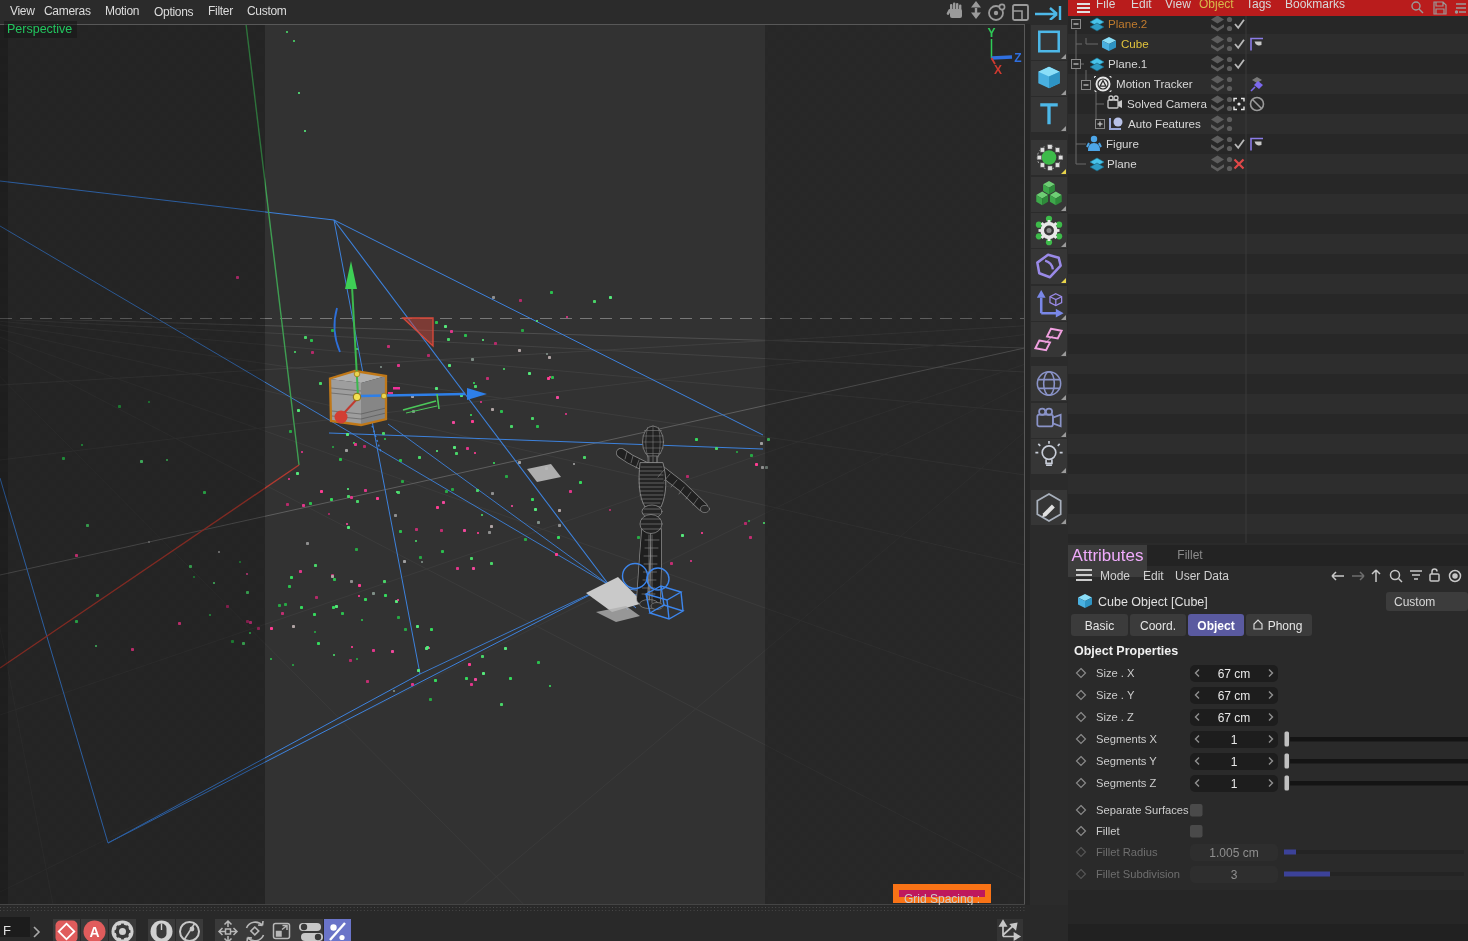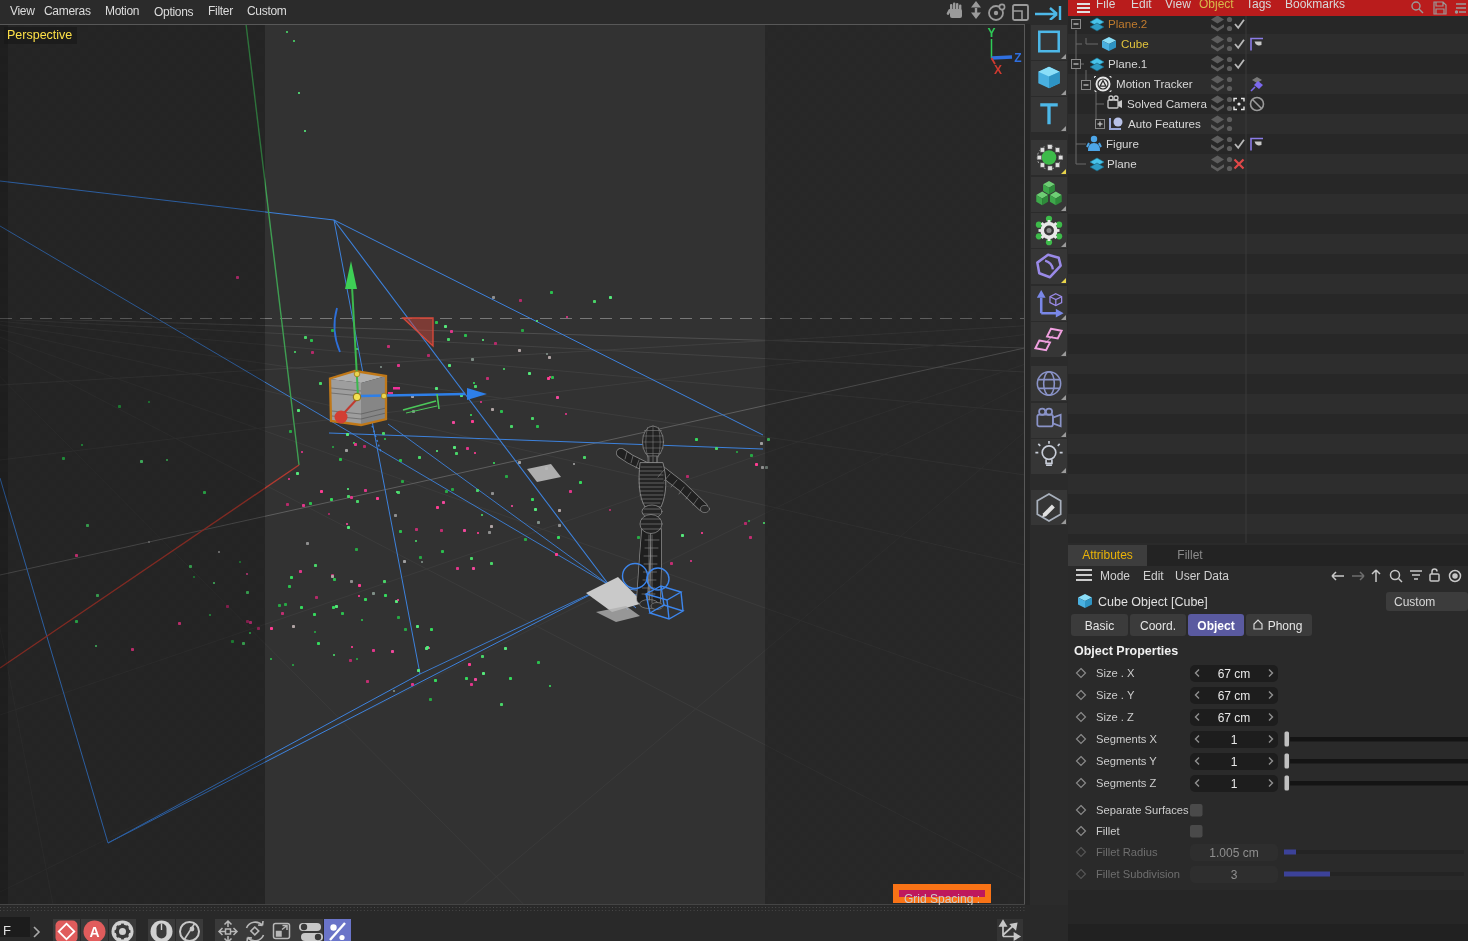--- a/index.html
+++ b/index.html
@@ -432,21 +432,21 @@
       <rect x="0" y="0" width="8" height="8" fill="#ffffff"></rect>
       <rect x="8" y="8" width="8" height="8" fill="#ffffff"></rect>
     </pattern>
 <rect x="0" y="24" width="265" height="881" fill="url(#chk)" opacity="0.004"></rect>
 <rect x="765" y="24" width="260" height="881" fill="url(#chk)" opacity="0.004"></rect>
 <rect x="0" y="24" width="8" height="881" fill="rgba(0,0,0,0.14)"></rect>
 <line x1="0" y1="24.5" x2="1025" y2="24.5" stroke="#585858" stroke-width="1"></line>
 <line x1="1024.5" y1="24" x2="1024.5" y2="905" stroke="#585858" stroke-width="1"></line>
 <line x1="0" y1="904.5" x2="1025" y2="904.5" stroke="#454545" stroke-width="1"></line>
 </svg>
-<div style="position:absolute;left:4px;top:27px;background:rgba(22,22,22,.55);color:#fde047;font-size:12.5px;padding:1px 5px 2px 3px">Perspective</div>
+<div style="position:absolute;left:4px;top:21px;background:rgba(22,22,22,.55);color:#22c55e;font-size:12.5px;padding:1px 5px 2px 3px">Perspective</div>
 <svg width="50" height="56" viewBox="0 0 50 56" style="position:absolute;left:975px;top:26px">
 <line x1="16.5" y1="32" x2="16.5" y2="13" stroke="#2ecc57" stroke-width="1.5"></line>
 <text x="16.5" y="11" fill="#2ecc57" font-size="12" font-weight="bold" text-anchor="middle">Y</text>
 <line x1="16.5" y1="32" x2="37" y2="31" stroke="#2f6fe0" stroke-width="3.5"></line>
 <text x="43" y="36" fill="#2f6fe0" font-size="12" font-weight="bold" text-anchor="middle">Z</text>
 <line x1="16.5" y1="32" x2="20" y2="38" stroke="#d03a30" stroke-width="1.8"></line>
 <text x="23" y="48" fill="#d03a30" font-size="12" font-weight="bold" text-anchor="middle">X</text>
 </svg>
 <div style="position:absolute;left:893px;top:884px;width:98px;height:19px;background:#be185d;color:#cccccc;font-size:12px;text-align:center;line-height:19px;border:6px solid #f97316;box-sizing:border-box">Grid Spacing : 50 cm</div>
 <div style="position:absolute;left:1030px;top:0;width:38px;height:941px;background:#2b2b2b">
@@ -719,21 +719,21 @@
         <polygon points="1217.5,155.5 1224,159.5 1217.5,163.5 1211,159.5"></polygon>
         <polygon points="1211,164.2 1217.5,168.2 1224,164.2 1224,167.2 1217.5,171.4 1211,167.2"></polygon>
       </g>
       <circle cx="1229.5" cy="159.5" r="2.6" fill="#5d5d5d"></circle>
       <circle cx="1229.5" cy="168.5" r="2.6" fill="#5d5d5d"></circle>
       <path d="M1234.5,159.5 l9,9 M1243.5,159.5 l-9,9" fill="none" stroke="#e04848" stroke-width="2.2"></path>
 </svg>
 </div>
 <div style="position:absolute;left:1068px;top:543px;width:400px;height:398px;background:#2a2a2a">
 <div style="position:absolute;left:0;top:2px;width:400px;height:21px;background:#232323">
- <div style="position:absolute;left:0;top:0;width:79px;height:21px;background:#3d3d3d;color:#eab308;font-size:12px;text-align:center;line-height:21px">Attributes</div>
+ <div style="position:absolute;left:0;top:0;width:79px;height:32px;background:#3d3d3d;color:#f0abfc;font-size:17px;text-align:center;line-height:21px">Attributes</div>
  <div style="position:absolute;left:92px;top:0;width:60px;height:21px;color:#8a8a8a;font-size:12px;text-align:center;line-height:21px">Fillet</div>
 </div>
 <svg width="400" height="375" viewBox="1068 566 400 375" style="position:absolute;left:0;top:23px">
 <g font-family="Liberation Sans, sans-serif">
 <path d="M1076,570 h16 M1076,575 h16 M1076,580 h16" stroke="#cccccc" stroke-width="1.8"></path>
 <text x="1100" y="580" fill="#d0d0d0" font-size="12">Mode</text>
 <text x="1143" y="580" fill="#d0d0d0" font-size="12">Edit</text>
 <text x="1175" y="580" fill="#d0d0d0" font-size="12">User Data</text>
 <g stroke="#c8c8c8" stroke-width="1.5" fill="none">
  <path d="M1332,576 h12 m-12,0 l4,-4 m-4,4 l4,4"></path>

